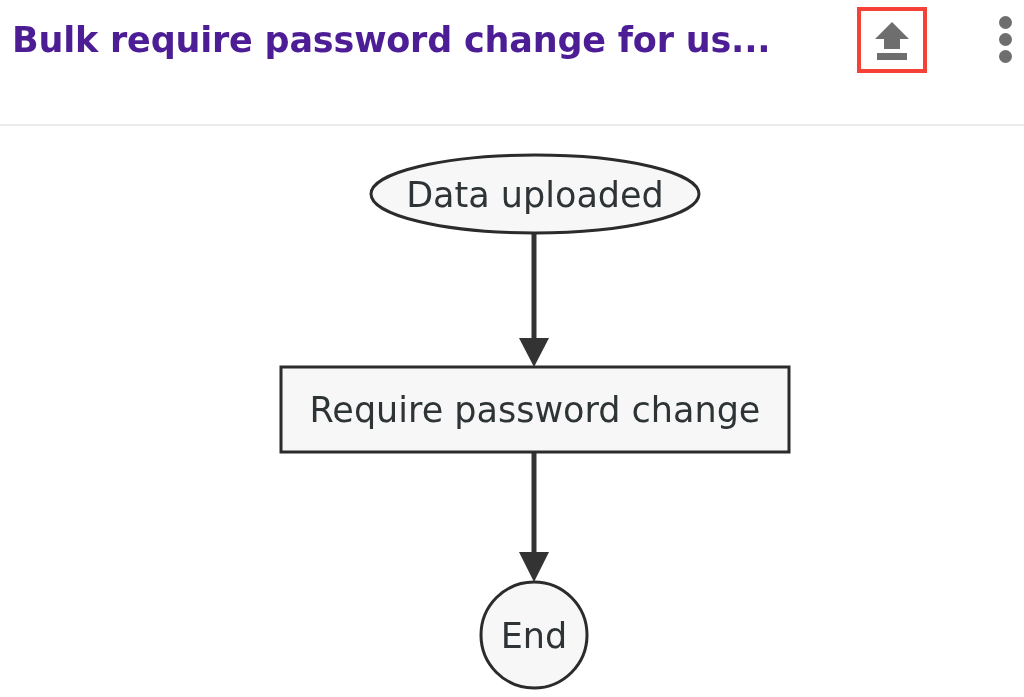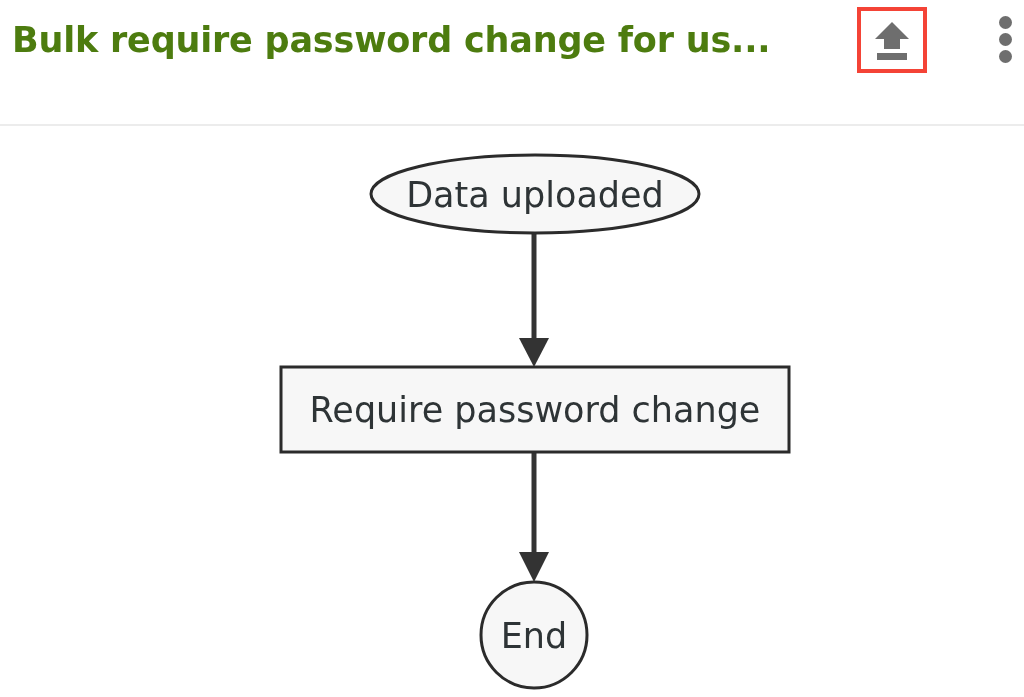--- a/index.html
+++ b/index.html
@@ -30,21 +30,21 @@
 
   #page-title {
     position: absolute;
     left: 12px;
     top: 14px;
     width: 820px;
     height: 52px;
     line-height: 52px;
     font-size: 35px;
     font-weight: bold;
-    color: #4d7c0f;
+    color: #4c1d95;
     letter-spacing: -0.2px;
     white-space: nowrap;
     overflow: hidden;
   }
 
   
   #upload-button {
     position: absolute;
     left: 857px;
     top: 7px;

